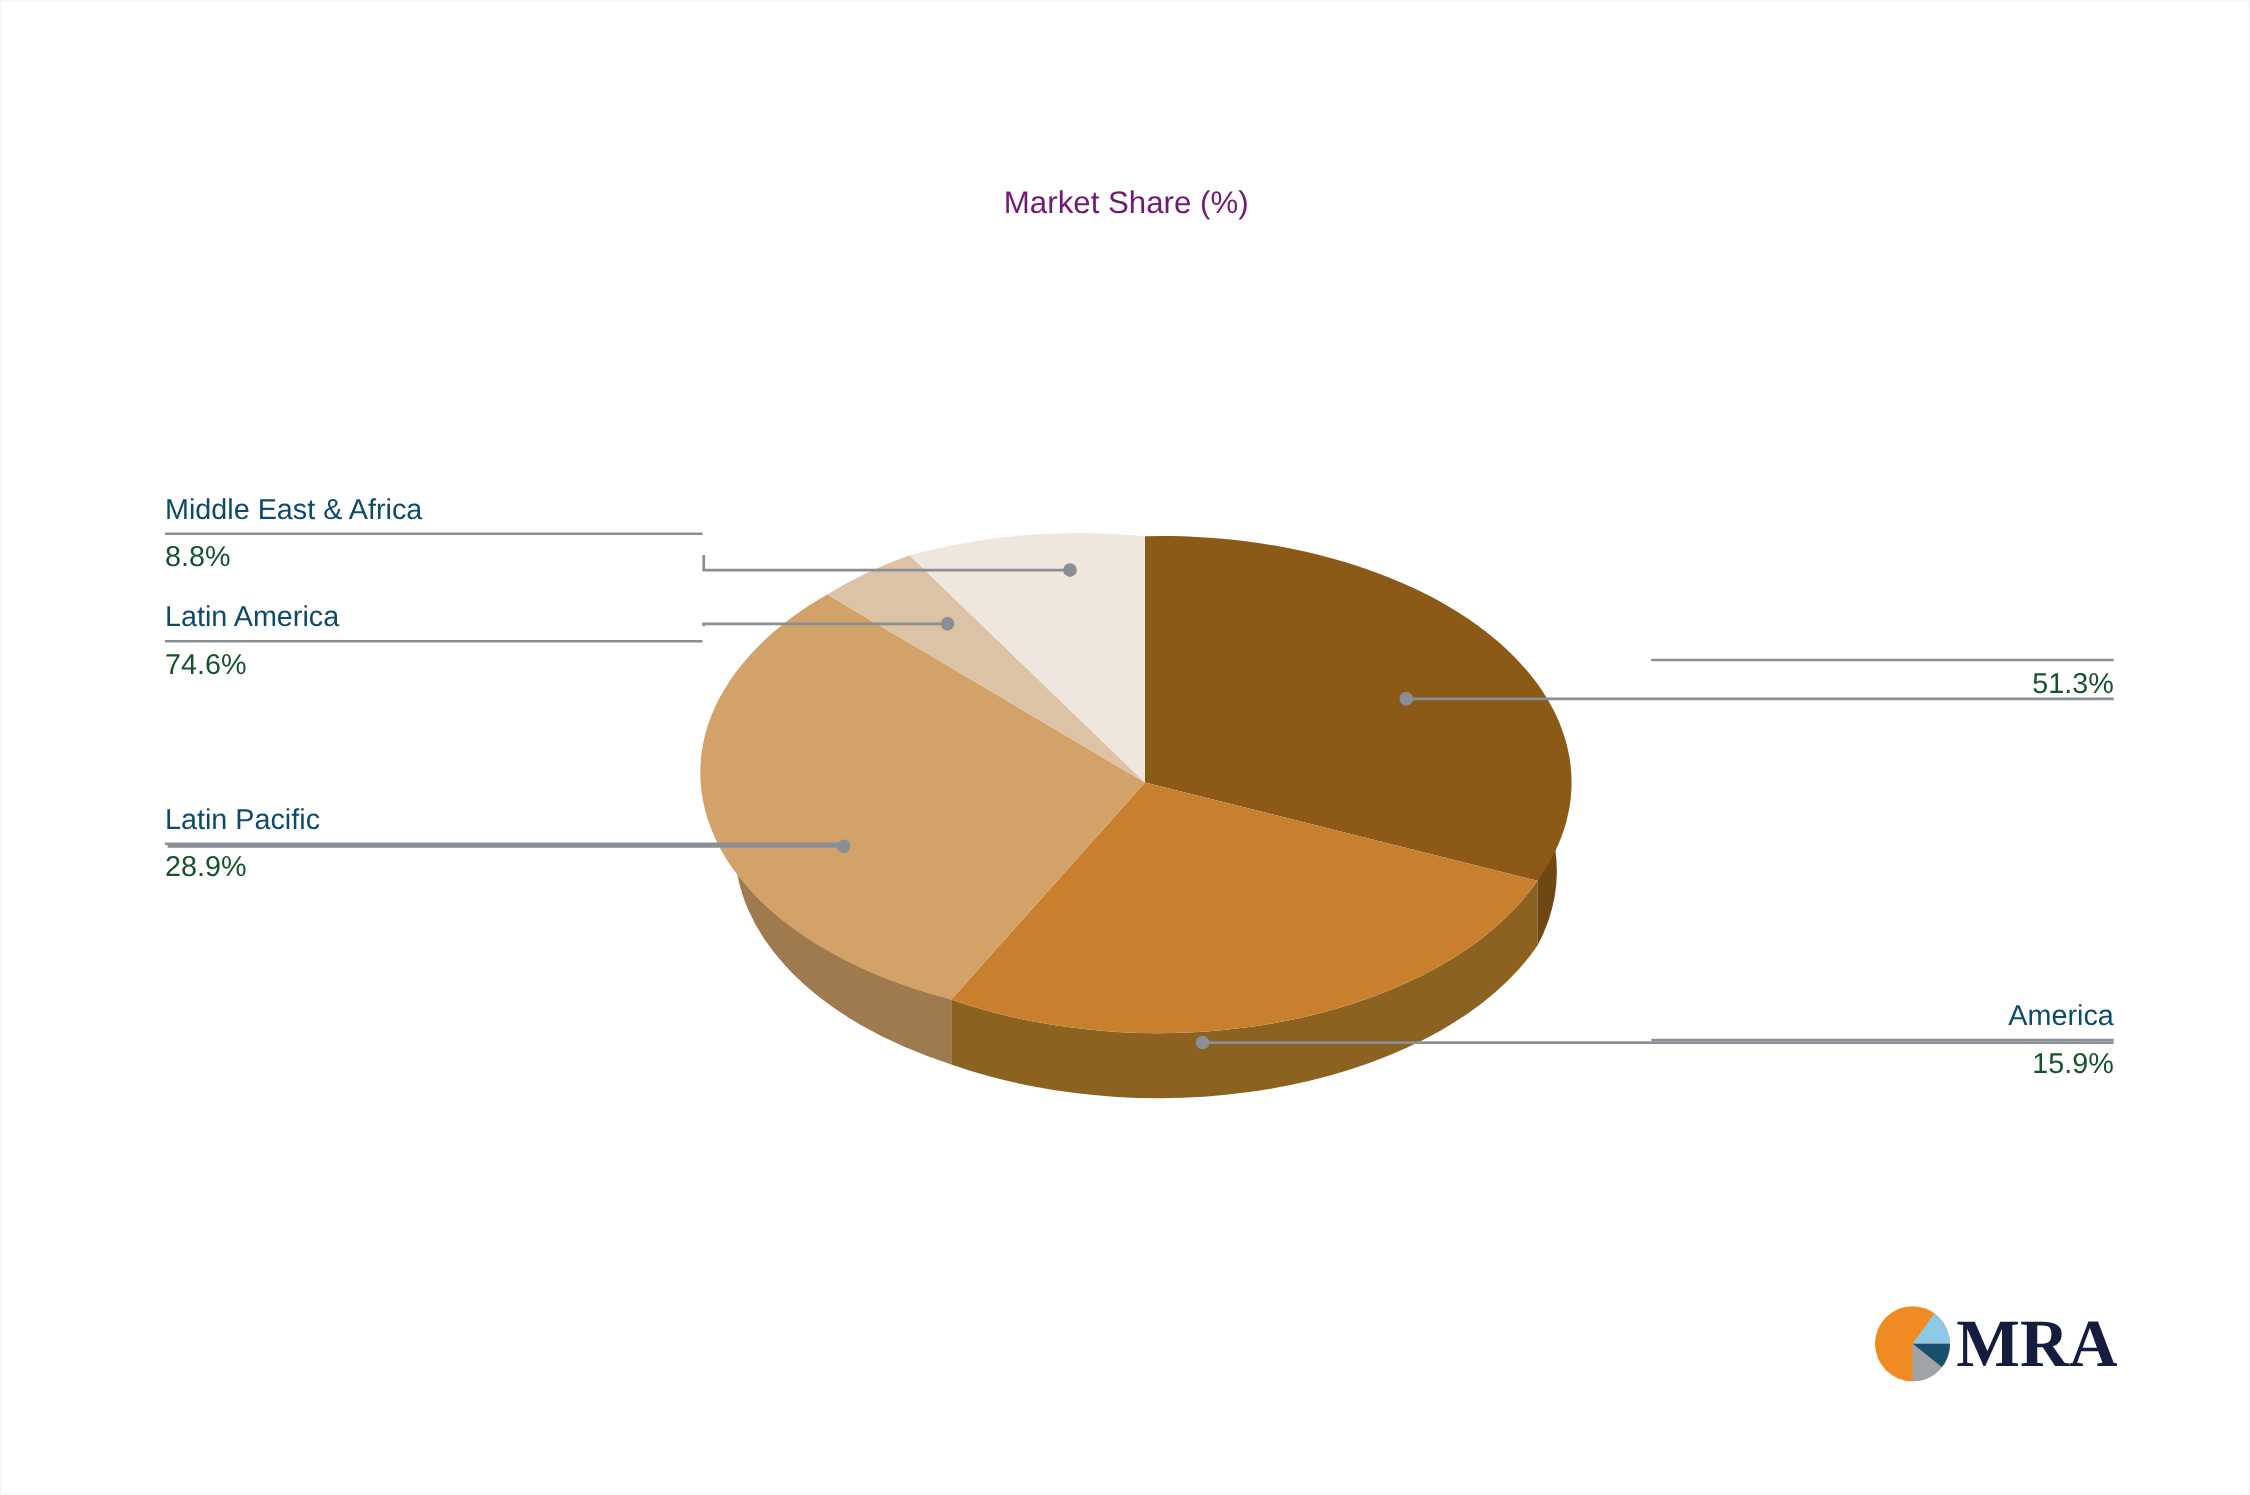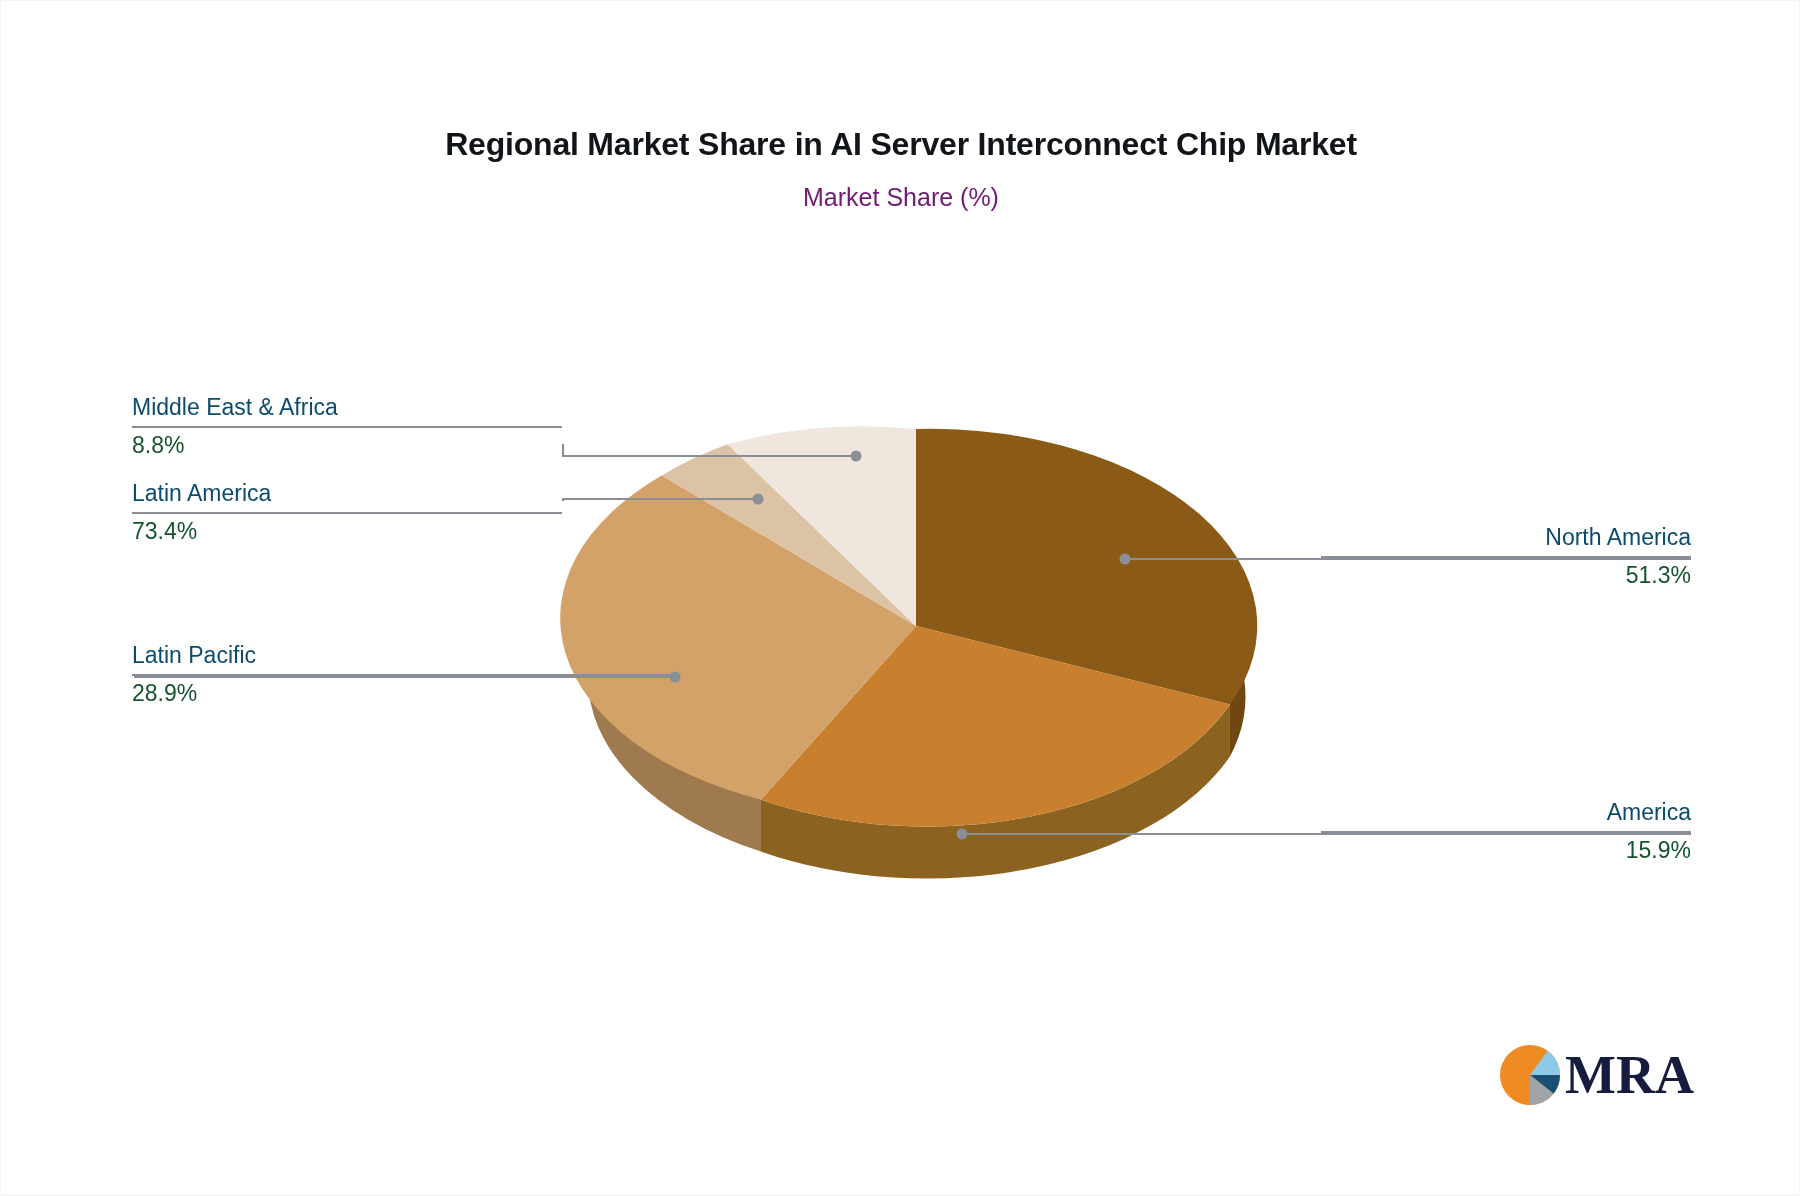--- a/index.html
+++ b/index.html
@@ -105,21 +105,20 @@
     letter-spacing: 0px;
     line-height: 1;
   }
 </style>
 </head>
 <body>
 
 <div id="canvas">
 
   <div id="title-block">
-    <div id="chart-title">Regional Market Share in AI Server Interconnect Chip Market</div>
     <div id="chart-subtitle">Market Share (%)</div>
   </div>
 
   <div id="pie-wrap">
     <svg id="pie-svg" width="1800" height="1196" viewBox="0 0 1800 1196">
       <defs>
         <clipPath id="below-ellipse">
           <rect x="560" y="640" width="720" height="360"></rect>
         </clipPath>
       </defs>
@@ -190,31 +189,30 @@
 
   <div class="callout align-left" style="left:131px; top:392px; width:430px;">
     <div class="cl-name">Middle East &amp; Africa</div>
     <div class="cl-rule"></div>
     <div class="cl-value">8.8%</div>
   </div>
 
   <div class="callout align-left" style="left:131px; top:478px; width:430px;">
     <div class="cl-name">Latin America</div>
     <div class="cl-rule"></div>
-    <div class="cl-value">73.4%</div>
+    <div class="cl-value">74.6%</div>
   </div>
 
   <div class="callout align-left" style="left:131px; top:640px; width:542px;">
     <div class="cl-name">Latin Pacific</div>
     <div class="cl-rule"></div>
     <div class="cl-value">28.9%</div>
   </div>
 
   <div class="callout align-right" style="left:1320px; top:522px; width:370px;">
-    <div class="cl-name">North America</div>
     <div class="cl-rule"></div>
     <div class="cl-value">51.3%</div>
   </div>
 
   <div class="callout align-right" style="left:1320px; top:797px; width:370px;">
     <div class="cl-name">America</div>
     <div class="cl-rule"></div>
     <div class="cl-value">15.9%</div>
   </div>
 

